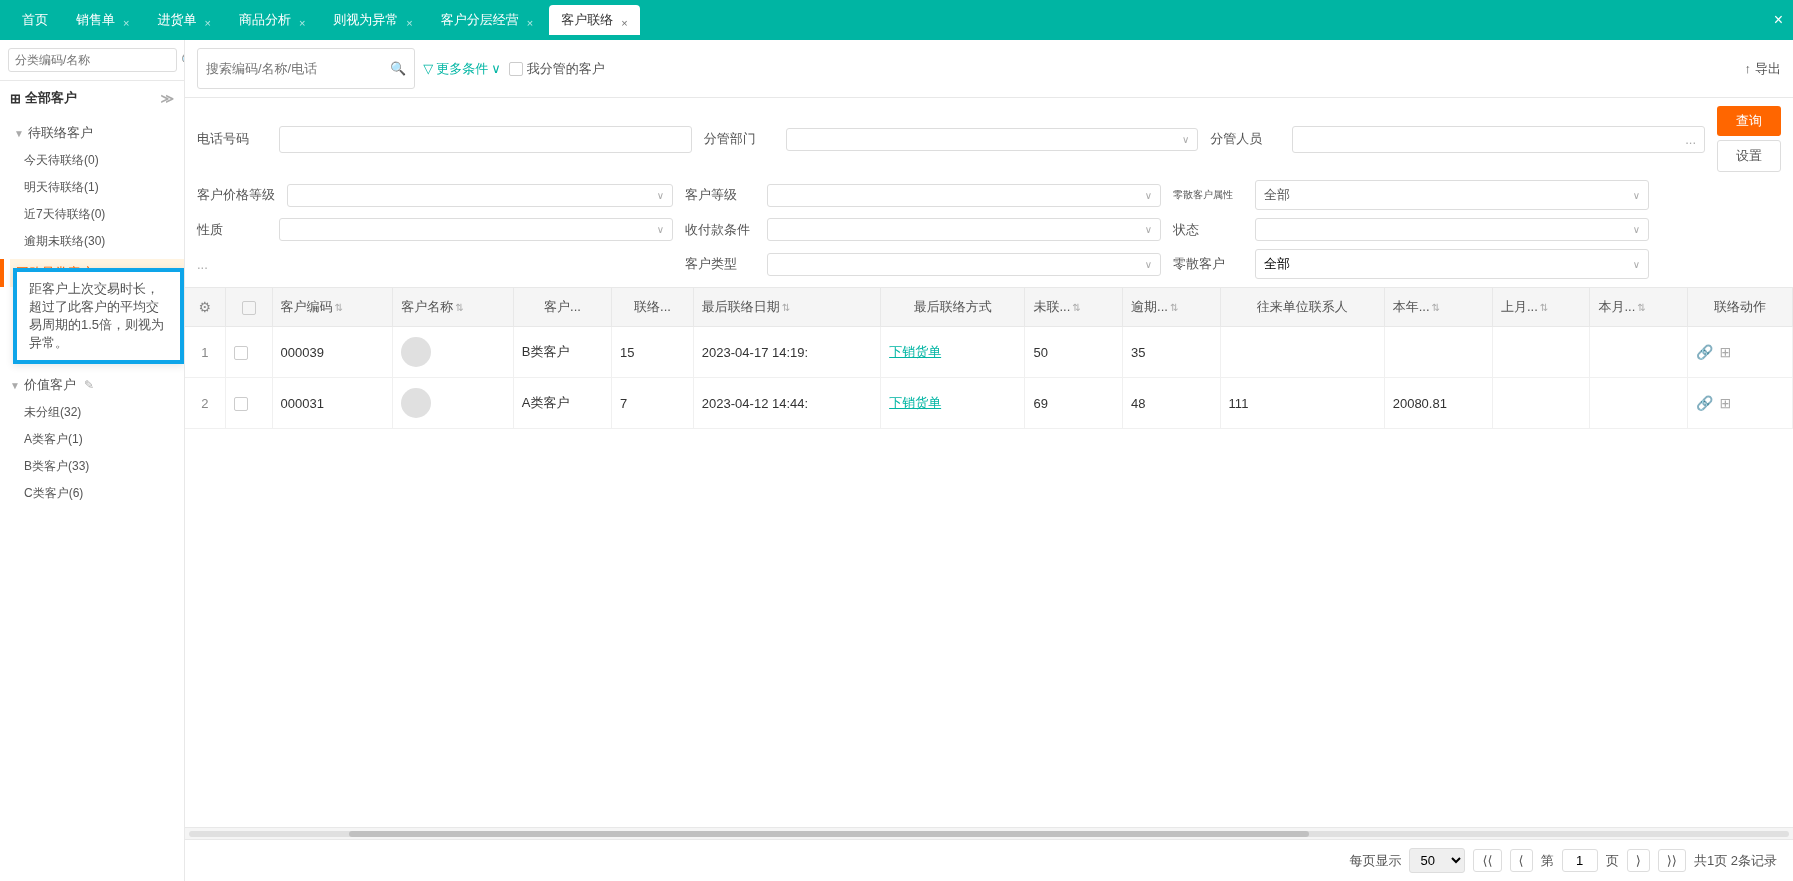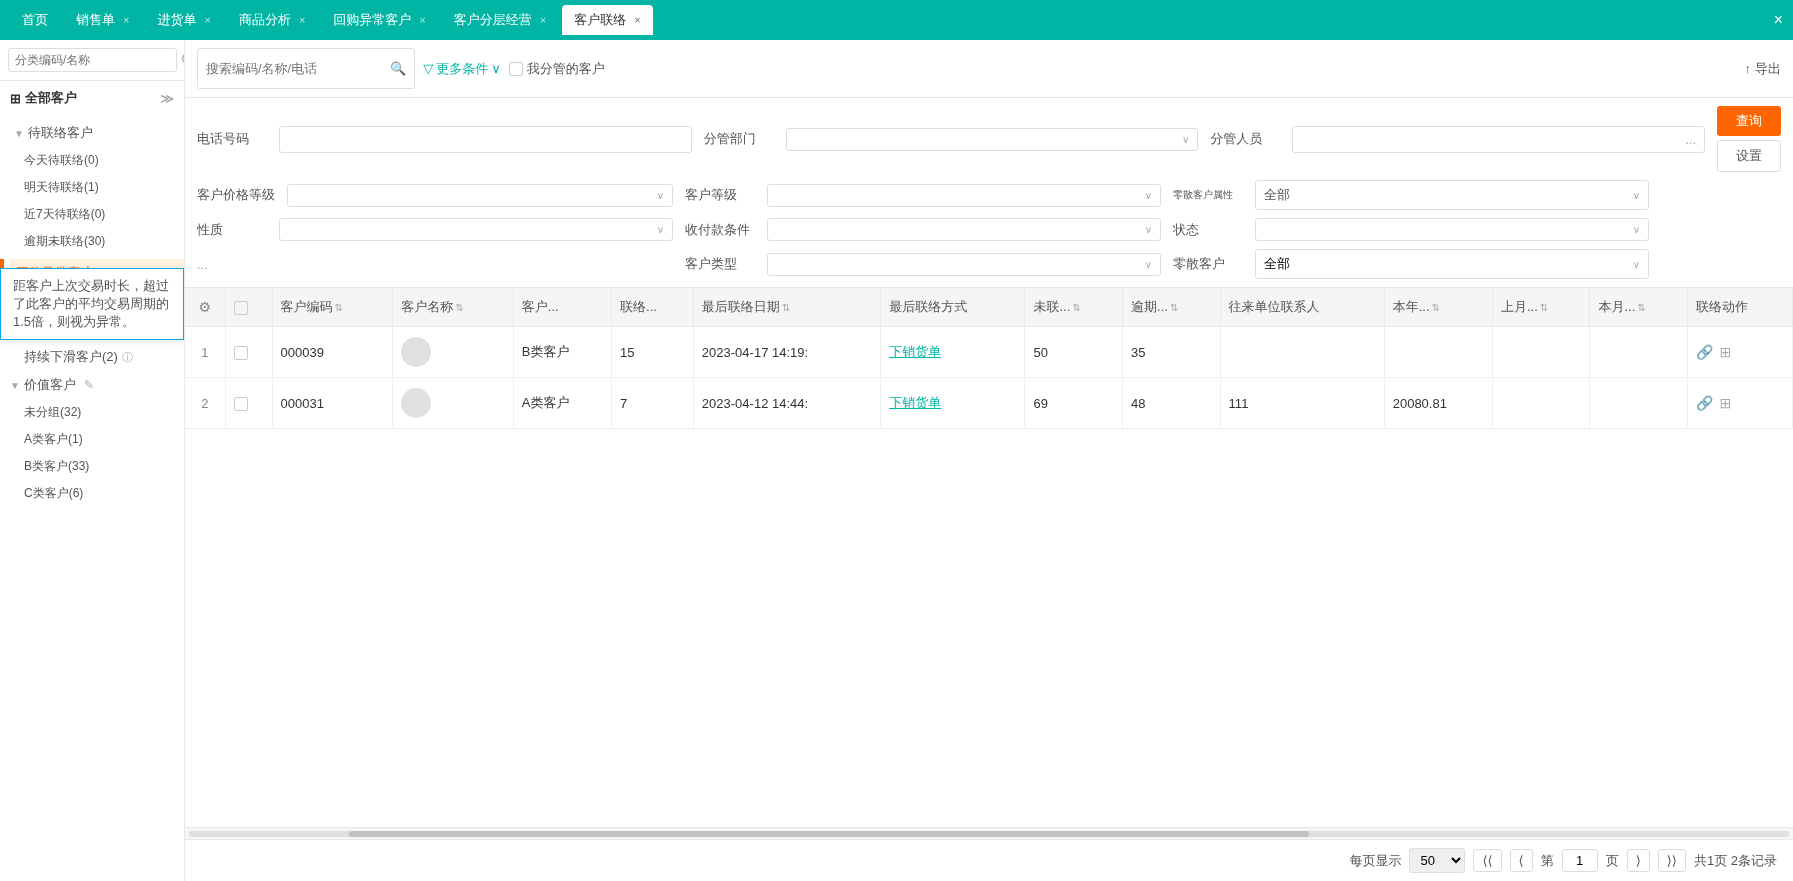--- a/index.html
+++ b/index.html
@@ -1,40 +1,40 @@
 <!DOCTYPE html>
 <html><head>
   <meta charset="utf-8">
   <style>
     * { box-sizing: border-box; margin: 0; padding: 0; font-family: 'Microsoft YaHei', Arial, sans-serif; font-size: 13px; }
     body { background: #f5f5f5; overflow: hidden; width: 1793px; height: 881px; }
 
     
     .top-nav { display: flex; align-items: center; background: #00b5a3; height: 40px; padding: 0 10px; color: white; gap: 4px; }
-    .nav-tab { padding: 6px 12px; border-radius: 4px 4px 0 0; cursor: pointer; font-size: 13px; color: white; display: flex; align-items: center; gap: 4px; white-space: nowrap; }
+    .nav-tab { padding: 6px 12px; border-radius: 4px 4px 0 0; cursor: pointer; font-size: 13px; color: white; display: flex; align-items: flex-end; gap: 4px; white-space: nowrap; }
     .nav-tab.active { background: white; color: #333; }
     .nav-tab .close-x { margin-left: 4px; font-size: 11px; opacity: 0.7; }
     .nav-close-all { margin-left: auto; color: white; cursor: pointer; font-size: 16px; }
 
     
     .main-layout { display: flex; height: calc(881px - 40px); }
 
     
     .sidebar { width: 185px; background: white; border-right: 1px solid #e8e8e8; display: flex; flex-direction: column; overflow-y: auto; flex-shrink: 0; }
     .sidebar-search { display: flex; align-items: center; padding: 8px; border-bottom: 1px solid #e8e8e8; gap: 4px; }
     .sidebar-search input { flex: 1; border: 1px solid #ddd; border-radius: 3px; padding: 4px 6px; font-size: 12px; outline: none; }
     .sidebar-search-icon { color: #888; cursor: pointer; }
     .sidebar-section-header { display: flex; align-items: center; padding: 8px 10px; font-weight: bold; color: #333; font-size: 13px; gap: 4px; }
     .sidebar-collapse { margin-left: auto; color: #aaa; cursor: pointer; }
     .sidebar-group { padding: 4px 0; }
     .sidebar-group-title { display: flex; align-items: center; padding: 5px 10px 5px 14px; color: #555; font-size: 13px; cursor: pointer; gap: 4px; }
     .sidebar-item { padding: 5px 10px 5px 24px; color: #555; font-size: 12px; cursor: pointer; }
     .orange-indicator { width: 4px; background: #ff6600; height: 28px; margin-right: 6px; }
     .sidebar-value-group-title { display: flex; align-items: center; padding: 5px 10px; color: #555; font-size: 13px; gap: 4px; cursor: pointer; }
-    .tooltip-box { position: absolute; left: 0; top: 228px; background: white; border: 1px solid #0ea5e9; padding: 8px 12px; font-size: 12px; color: #555; z-index: 100; max-width: 320px; box-shadow: 0 2px 8px rgba(0,0,0,0.1); }
+    .tooltip-box { position: absolute; left: 13px; top: 228px; background: white; border: 4px solid #0ea5e9; padding: 8px 12px; font-size: 12px; color: #555; z-index: 100; max-width: 320px; box-shadow: 0 2px 8px rgba(0,0,0,0.1); }
 
     
     .content-area { flex: 1; display: flex; flex-direction: column; overflow: hidden; }
 
     
     .toolbar { background: white; border-bottom: 1px solid #e8e8e8; padding: 8px 12px; display: flex; align-items: center; gap: 8px; }
     .search-input-wrap { display: flex; align-items: center; border: 1px solid #ddd; border-radius: 3px; padding: 12px 8px; gap: 4px; min-width: 200px; }
     .search-input-wrap input { border: none; outline: none; font-size: 13px; width: 180px; }
     .search-icon { color: #00b5a3; cursor: pointer; }
     .more-conditions { display: flex; align-items: center; gap: 3px; color: #00b5a3; cursor: pointer; font-size: 13px; }
@@ -53,21 +53,21 @@
     .query-btn { background: #ff6600; color: white; border: none; border-radius: 3px; padding: 6px 18px; cursor: pointer; font-size: 13px; white-space: nowrap; }
     .settings-btn { background: white; color: #555; border: 1px solid #ddd; border-radius: 3px; padding: 6px 18px; cursor: pointer; font-size: 13px; white-space: nowrap; }
     .filter-more { color: #aaa; cursor: pointer; }
     .zero-scat-label { color: #555; font-size: 10px; white-space: nowrap; }
     .zero-scat-all { color: #555; font-size: 13px; }
 
     
     .table-wrap { flex: 1; overflow: auto; background: white; }
     table { width: 100%; border-collapse: collapse; }
     thead tr { background: #f5f5f5; border-bottom: 1px solid #e8e8e8; }
-    thead th { padding: 10px 8px; text-align: left; font-size: 13px; color: #555; font-weight: normal; border-right: 1px solid #e8e8e8; white-space: nowrap; }
+    thead th { padding: 10px 8px; text-align: center; font-size: 13px; color: #555; font-weight: normal; border-right: 1px solid #e8e8e8; white-space: nowrap; }
     thead th:first-child { width: 40px; text-align: center; }
     tbody tr { border-bottom: 1px solid #f0f0f0; }
     tbody td { padding: 10px 8px; font-size: 13px; color: #333; border-right: 1px solid #f0f0f0; white-space: nowrap; }
     tbody td:first-child { text-align: center; color: #888; }
     tbody td.link { color: #00b5a3; text-decoration: underline; cursor: pointer; }
     .actions { display: flex; gap: 6px; align-items: center; }
     .action-icon { color: #aaa; cursor: pointer; font-size: 14px; }
     .col-sort { display: flex; align-items: center; gap: 2px; }
     .sort-icon { color: #aaa; font-size: 10px; cursor: pointer; }
 
@@ -100,21 +100,21 @@
   </div>
   <div class="nav-tab">
     <span>进货单</span>
     <span class="close-x">×</span>
   </div>
   <div class="nav-tab">
     <span>商品分析</span>
     <span class="close-x">×</span>
   </div>
   <div class="nav-tab">
-    <span>回购异常客户</span>
+    <span>则视为异常</span>
     <span class="close-x">×</span>
   </div>
   <div class="nav-tab">
     <span>客户分层经营</span>
     <span class="close-x">×</span>
   </div>
   <div class="nav-tab active">
     <span>客户联络</span>
     <span class="close-x">×</span>
   </div>

